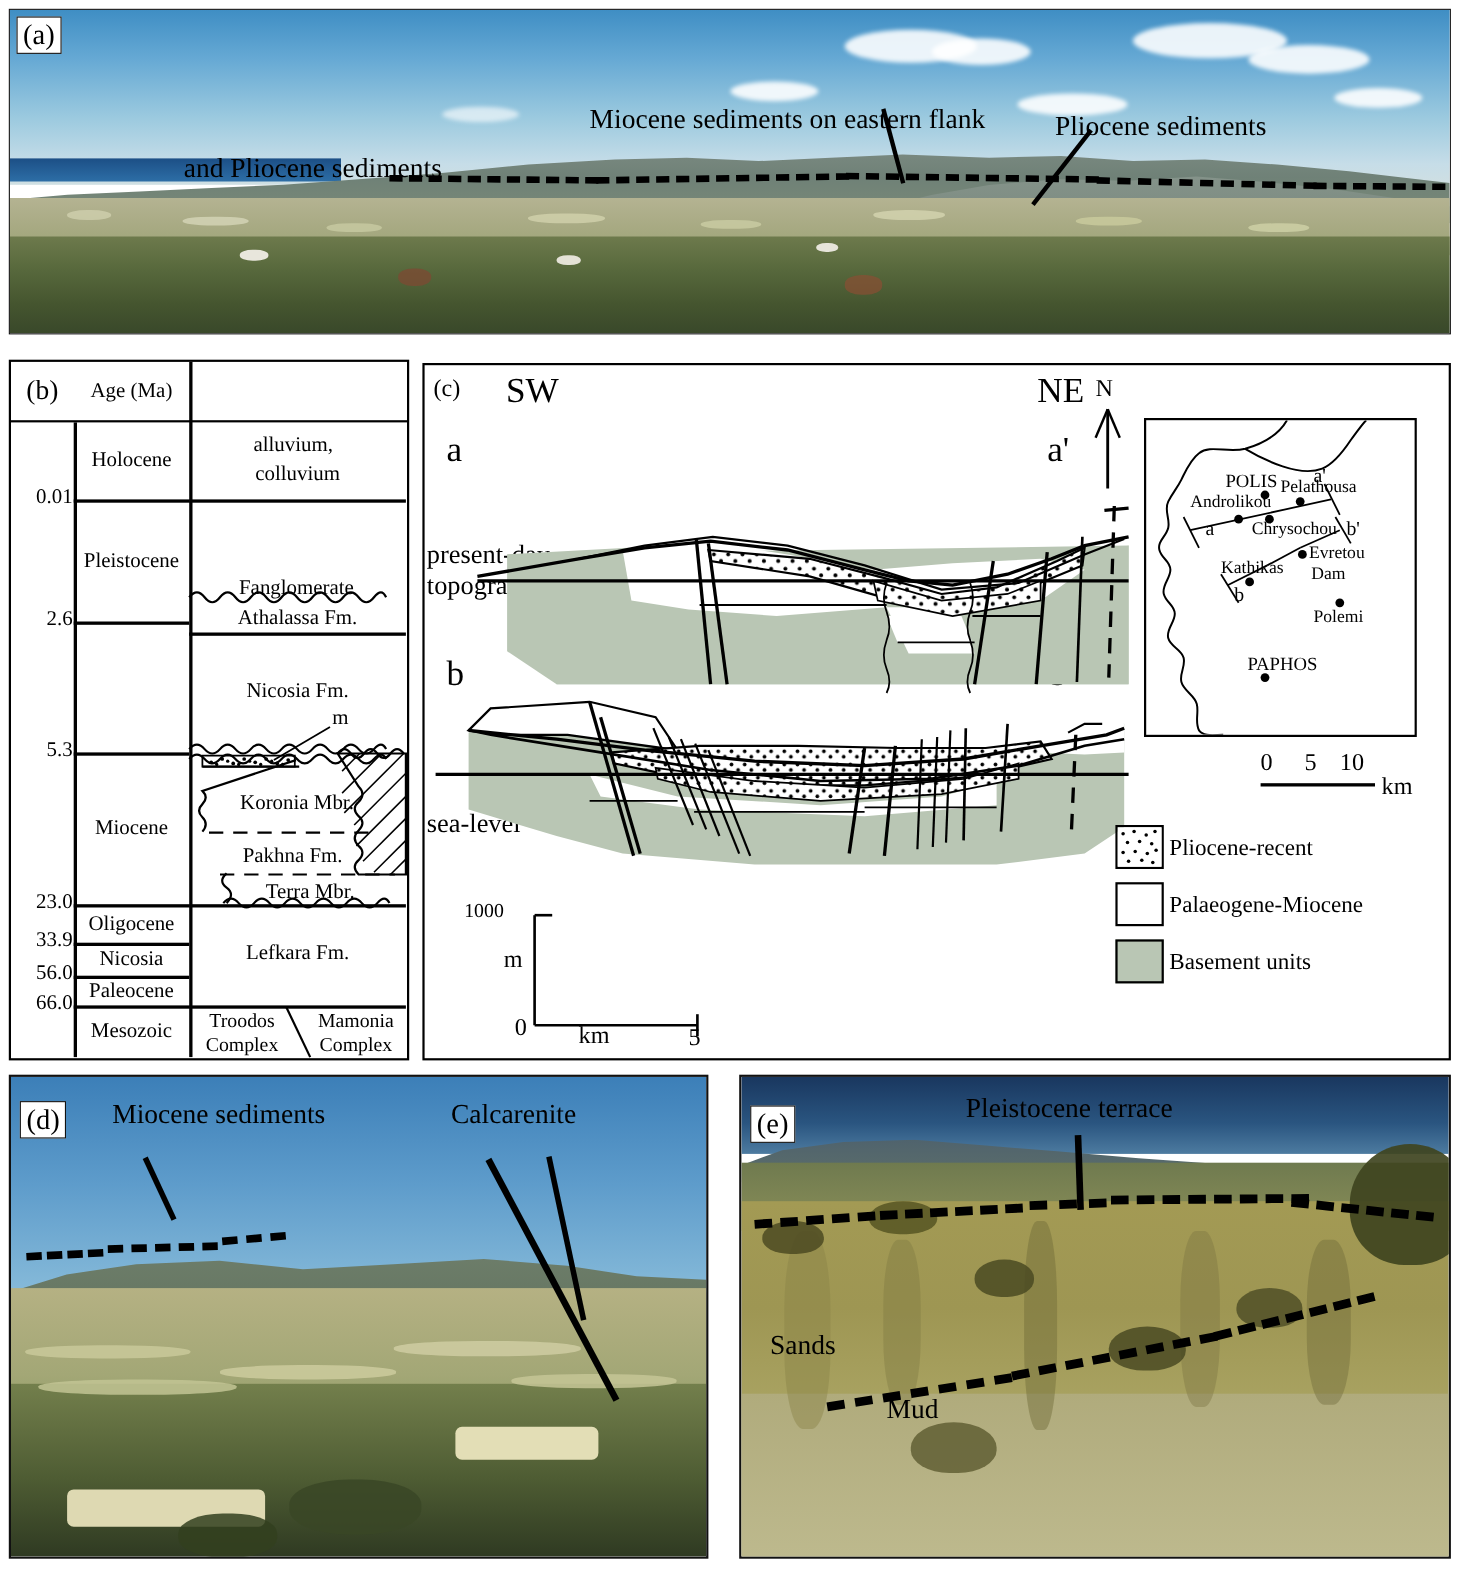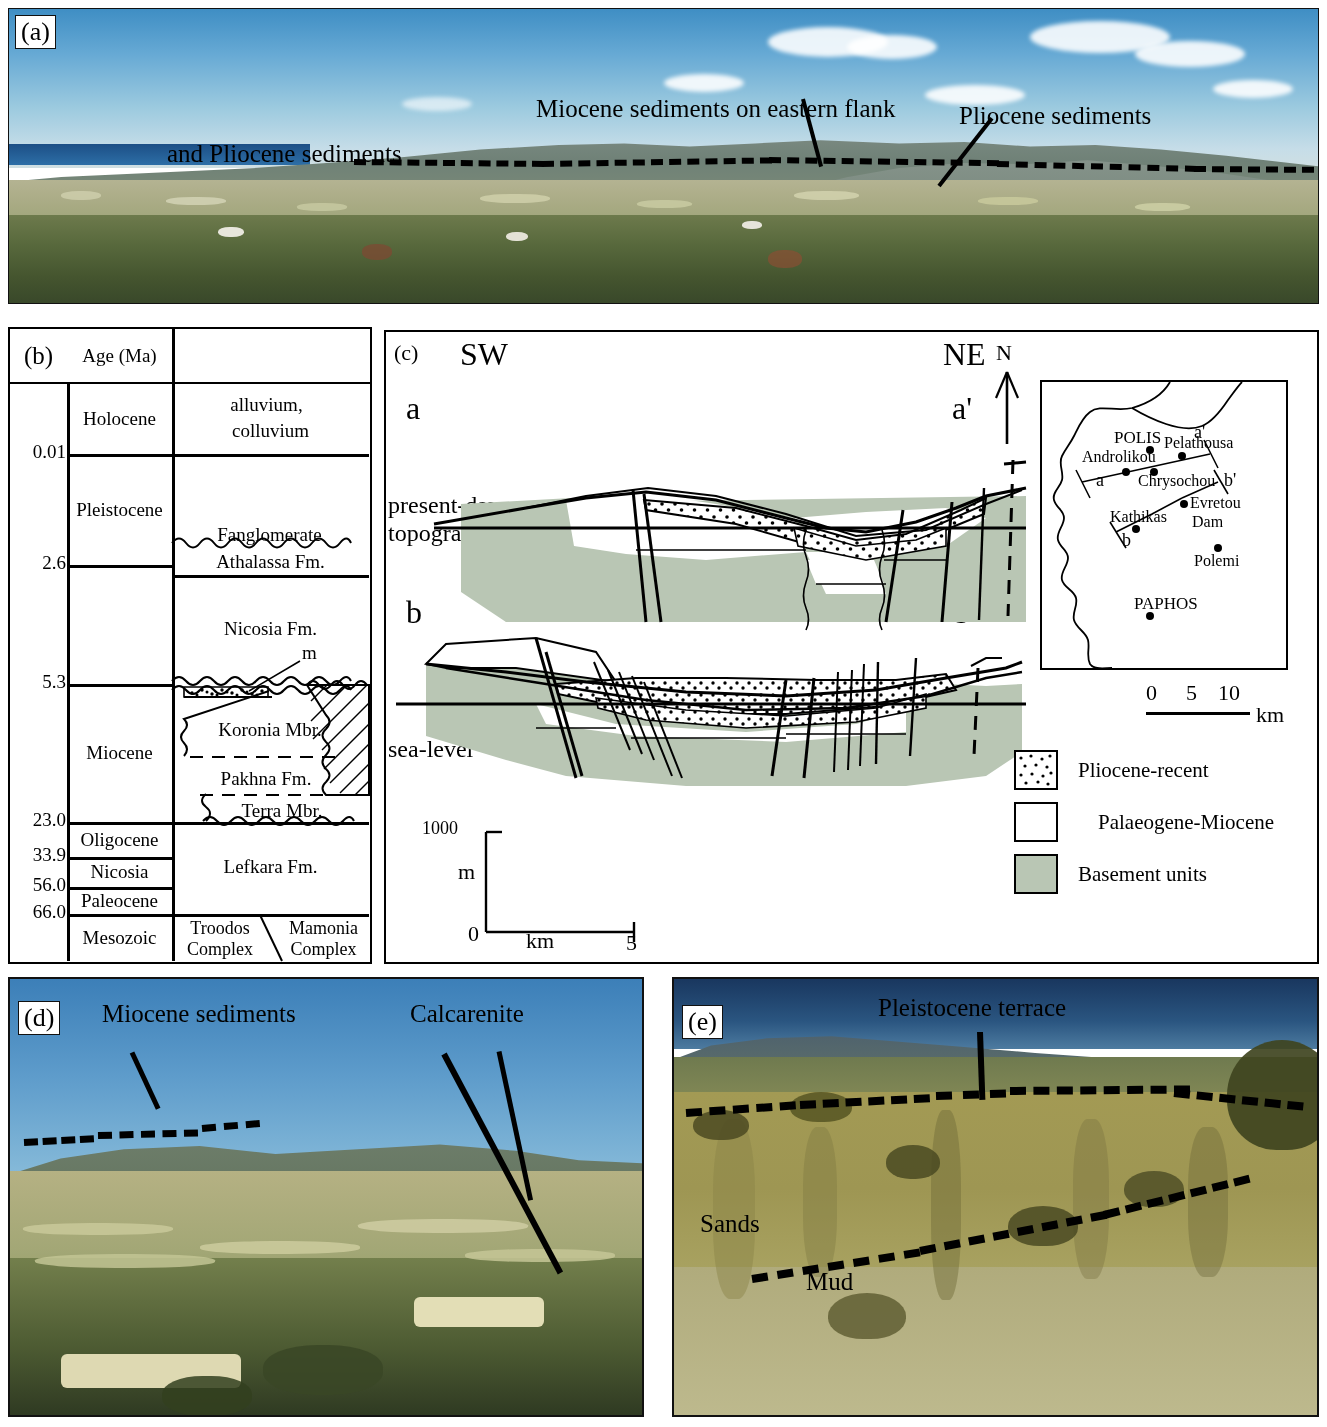--- a/index.html
+++ b/index.html
@@ -55,21 +55,21 @@
   .unit{position:absolute;font-size:19px;text-align:center;
         display:flex;align-items:center;justify-content:center;line-height:24px;}
 
   
   #panel-c{left:384px;top:330px;width:935px;height:634px;border:2px solid #000;
            box-sizing:border-box;}
   .xs-lab{position:absolute;font-size:24px;}
   .big{font-size:32px;font-family:"Liberation Serif",serif;}
   .legend-row{position:absolute;display:flex;align-items:center;}
   .swatch{width:44px;height:40px;border:2px solid #000;box-sizing:border-box;}
-  .leg-txt{font-size:21px;margin-left:20px;}
+  .leg-txt{font-size:21px;margin-left:5px;}
 
   
   #inset{position:absolute;left:654px;top:48px;width:248px;height:290px;
          border:2px solid #000;box-sizing:border-box;overflow:hidden;background:#fff;}
   .town{position:absolute;width:8px;height:8px;background:#000;border-radius:50%;}
   .tname{position:absolute;font-size:16px;white-space:nowrap;}
   .tname.caps{font-size:17px;}
 
   
   #panel-d{left:8px;top:977px;width:636px;height:440px;overflow:hidden;
@@ -460,21 +460,21 @@
             <circle cx="35" cy="21" r="1.6"></circle>
           <circle cx="10" cy="31" r="1.6"></circle>
             <circle cx="22" cy="30" r="1.6"></circle>
             <circle cx="32" cy="32" r="1.6"></circle>
         </g>
       </svg>
     </div>
     <div class="leg-txt">Pliocene-recent</div>
   </div>
 
-  <div class="legend-row" style="left:628px;top:470px;gap:20px;">
+  <div class="legend-row" style="left:628px;top:470px;">
     <div class="swatch" style="background:#fff;"></div>
     <div class="leg-txt">Palaeogene-Miocene</div>
   </div>
 
   <div class="legend-row" style="left:628px;top:522px;">
     <div class="swatch" style="background:#b9c6b4;"></div>
     <div class="leg-txt">Basement units</div>
   </div>
 </div>
 

